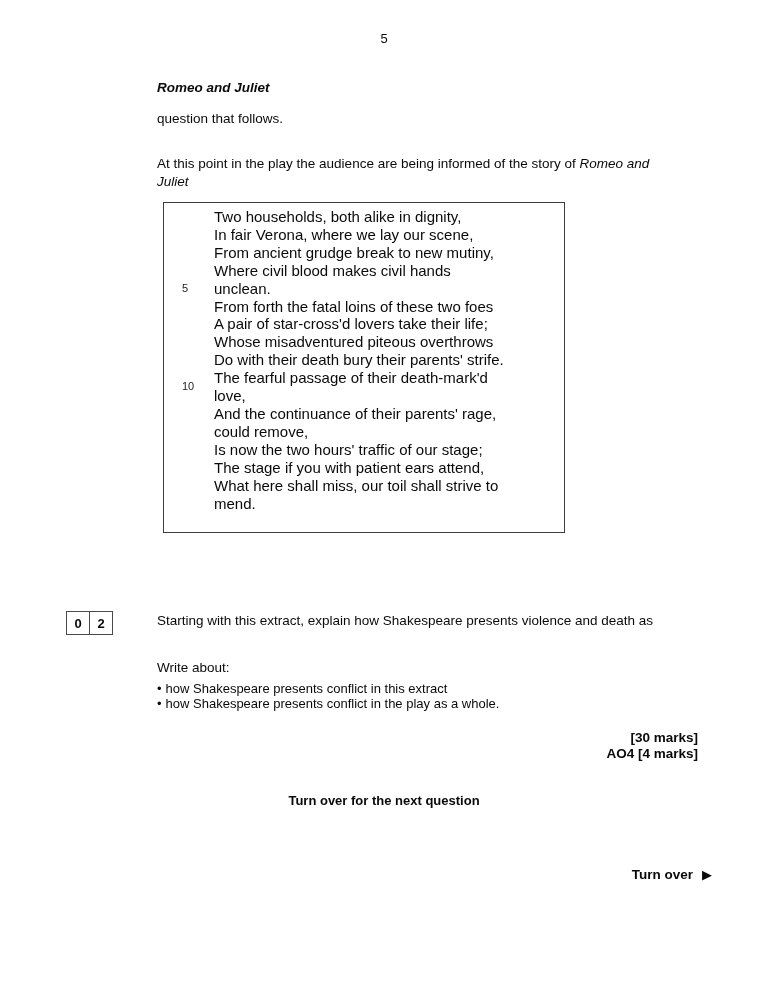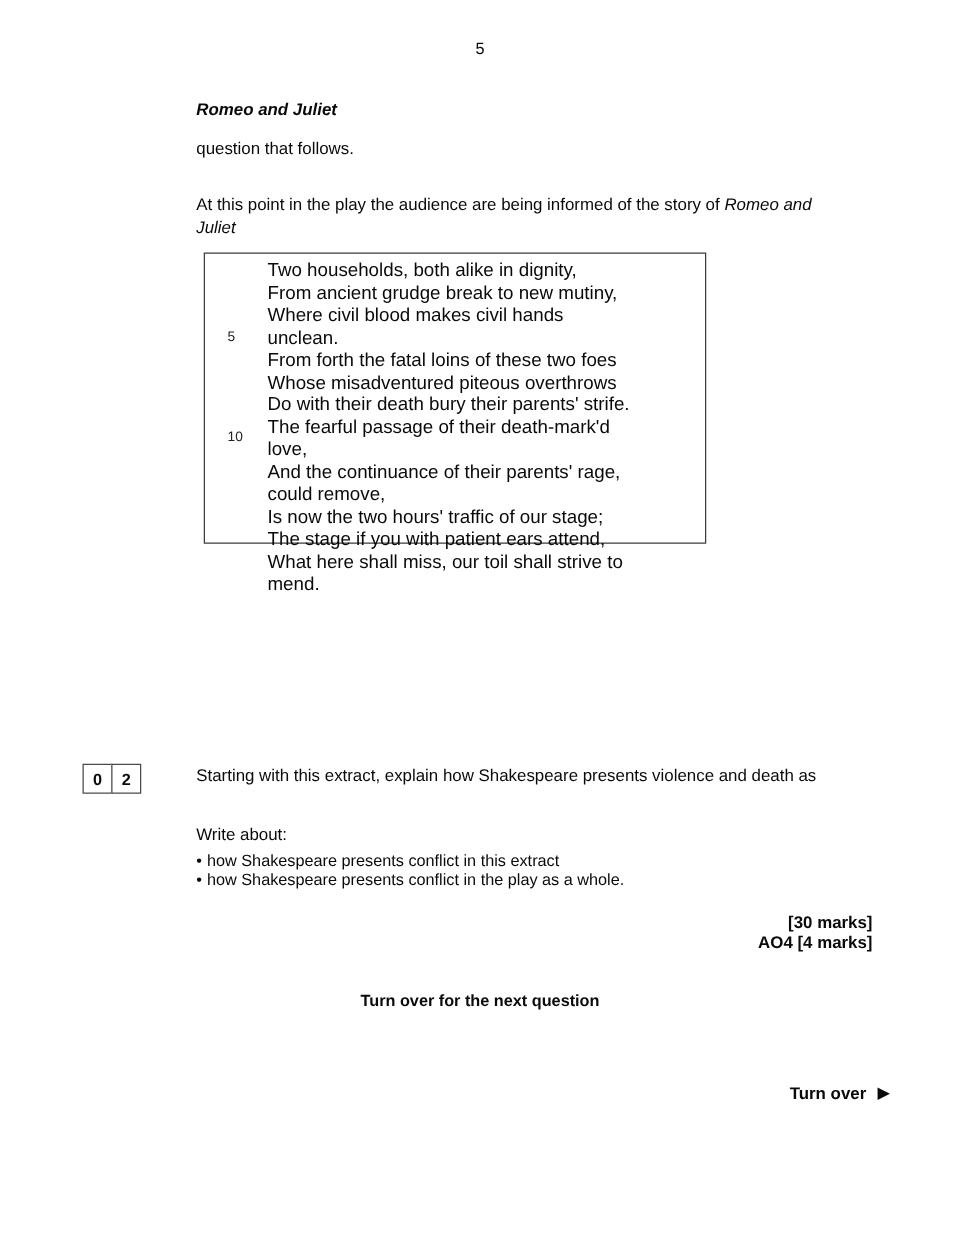--- a/index.html
+++ b/index.html
@@ -16,21 +16,21 @@
   .page-number{top:31px;left:0;right:0;text-align:center;font-size:13px;}
 
   .doc-title{top:80px;left:157px;font-size:13.5px;font-weight:bold;font-style:italic;}
 
   .body-text{font-size:13.5px;line-height:18px;}
   .intro-1{top:110px;left:157px;}
   .intro-2{top:155px;left:157px;}
   .it{font-style:italic;}
 
   .extract-box{
-    top:202px;left:163px;width:402px;height:233px;
+    top:202px;left:163px;width:402px;height:331px;
     border:1px solid #3c3c3c;
     box-sizing:border-box;
     padding-top:5px;
   }
   .poem-row{display:flex;line-height:17.9px;}
   .poem-num{
     width:50px;box-sizing:border-box;padding-left:18px;
     font-size:11px;color:#222;flex:0 0 auto;
     display:flex;align-items:center;
   }
@@ -79,20 +79,26 @@
     <div class="poem-row">
         <span class="poem-num">
           <span></span>
         </span>
         <span class="poem-text">Two households, both alike in dignity,</span>
       </div>
     <div class="poem-row">
         <span class="poem-num">
           <span></span>
         </span>
+        <span class="poem-text">In fair Verona, where we lay our scene,</span>
+      </div>
+    <div class="poem-row">
+        <span class="poem-num">
+          <span></span>
+        </span>
         <span class="poem-text">From ancient grudge break to new mutiny,</span>
       </div>
     <div class="poem-row">
         <span class="poem-num">
           <span></span>
         </span>
         <span class="poem-text">Where civil blood makes civil hands</span>
       </div>
     <div class="poem-row">
         <span class="poem-num">
@@ -103,20 +109,21 @@
     <div class="poem-row">
         <span class="poem-num">
           <span></span>
         </span>
         <span class="poem-text">From forth the fatal loins of these two foes</span>
       </div>
     <div class="poem-row">
         <span class="poem-num">
           <span></span>
         </span>
+        <span class="poem-text">A pair of star-cross'd lovers take their life;</span>
       </div>
     <div class="poem-row">
         <span class="poem-num">
           <span></span>
         </span>
         <span class="poem-text">Whose misadventured piteous overthrows</span>
       </div>
     <div class="poem-row">
         <span class="poem-num">
           <span></span>

